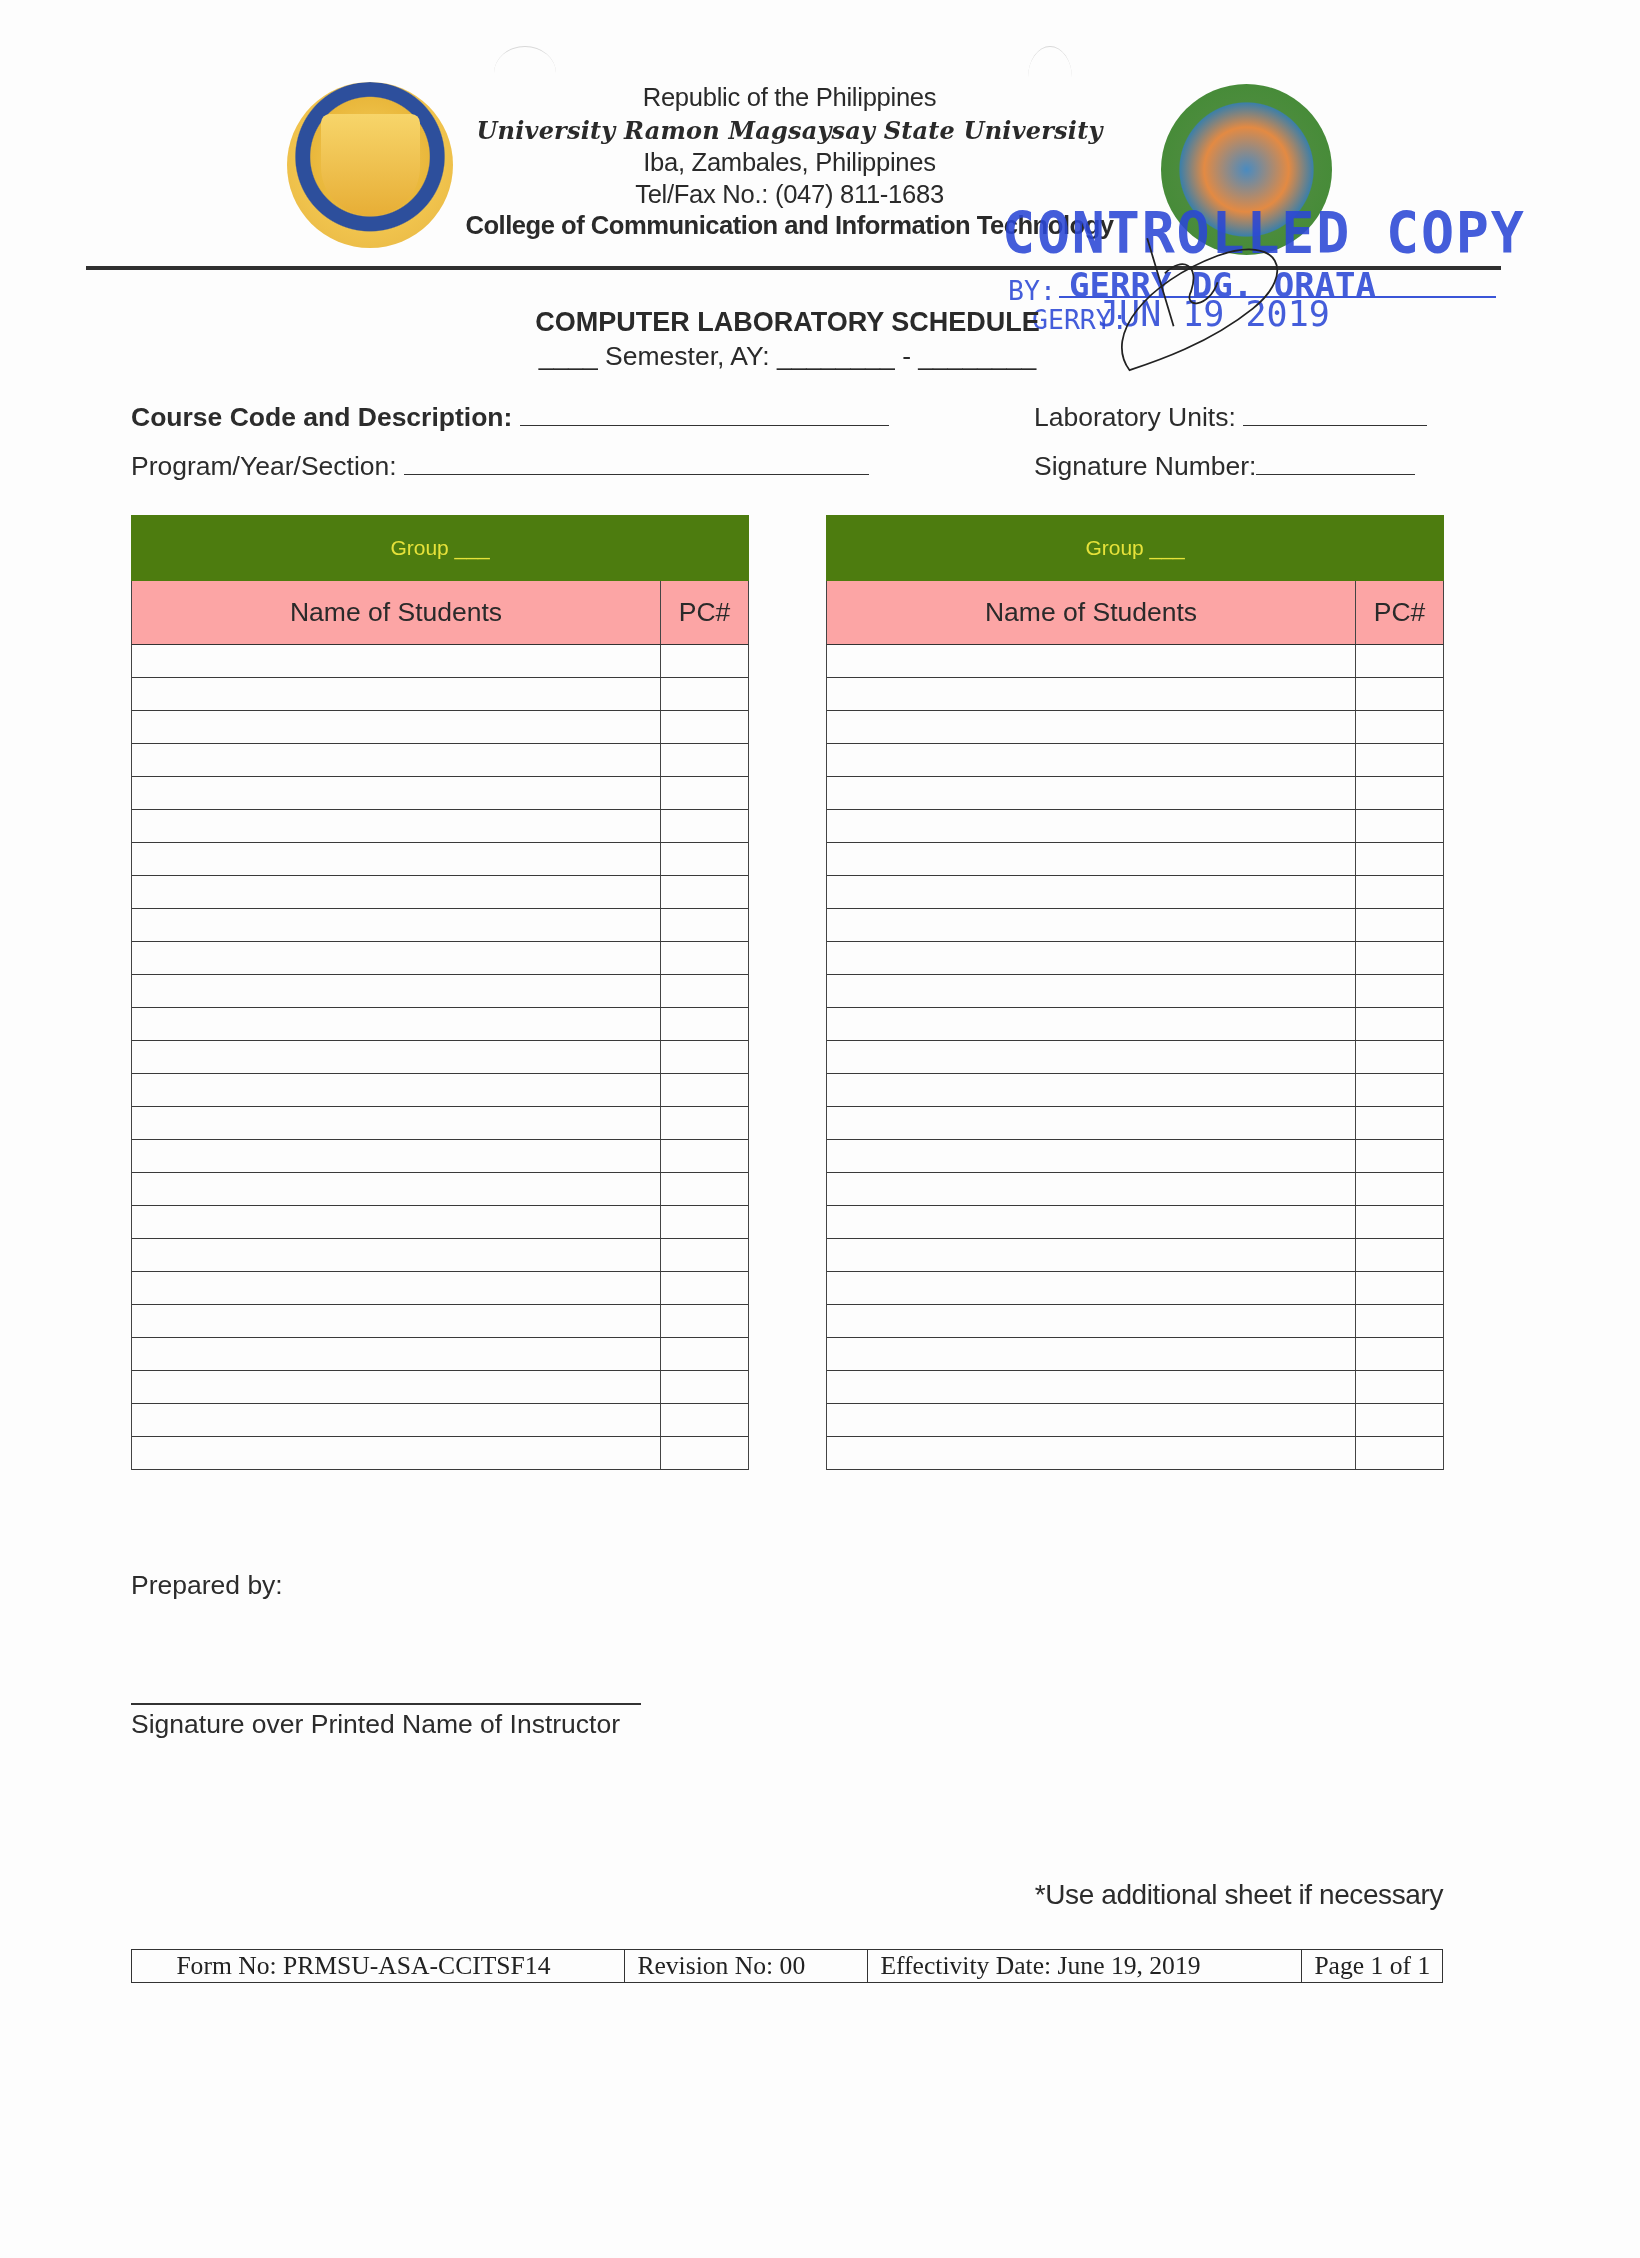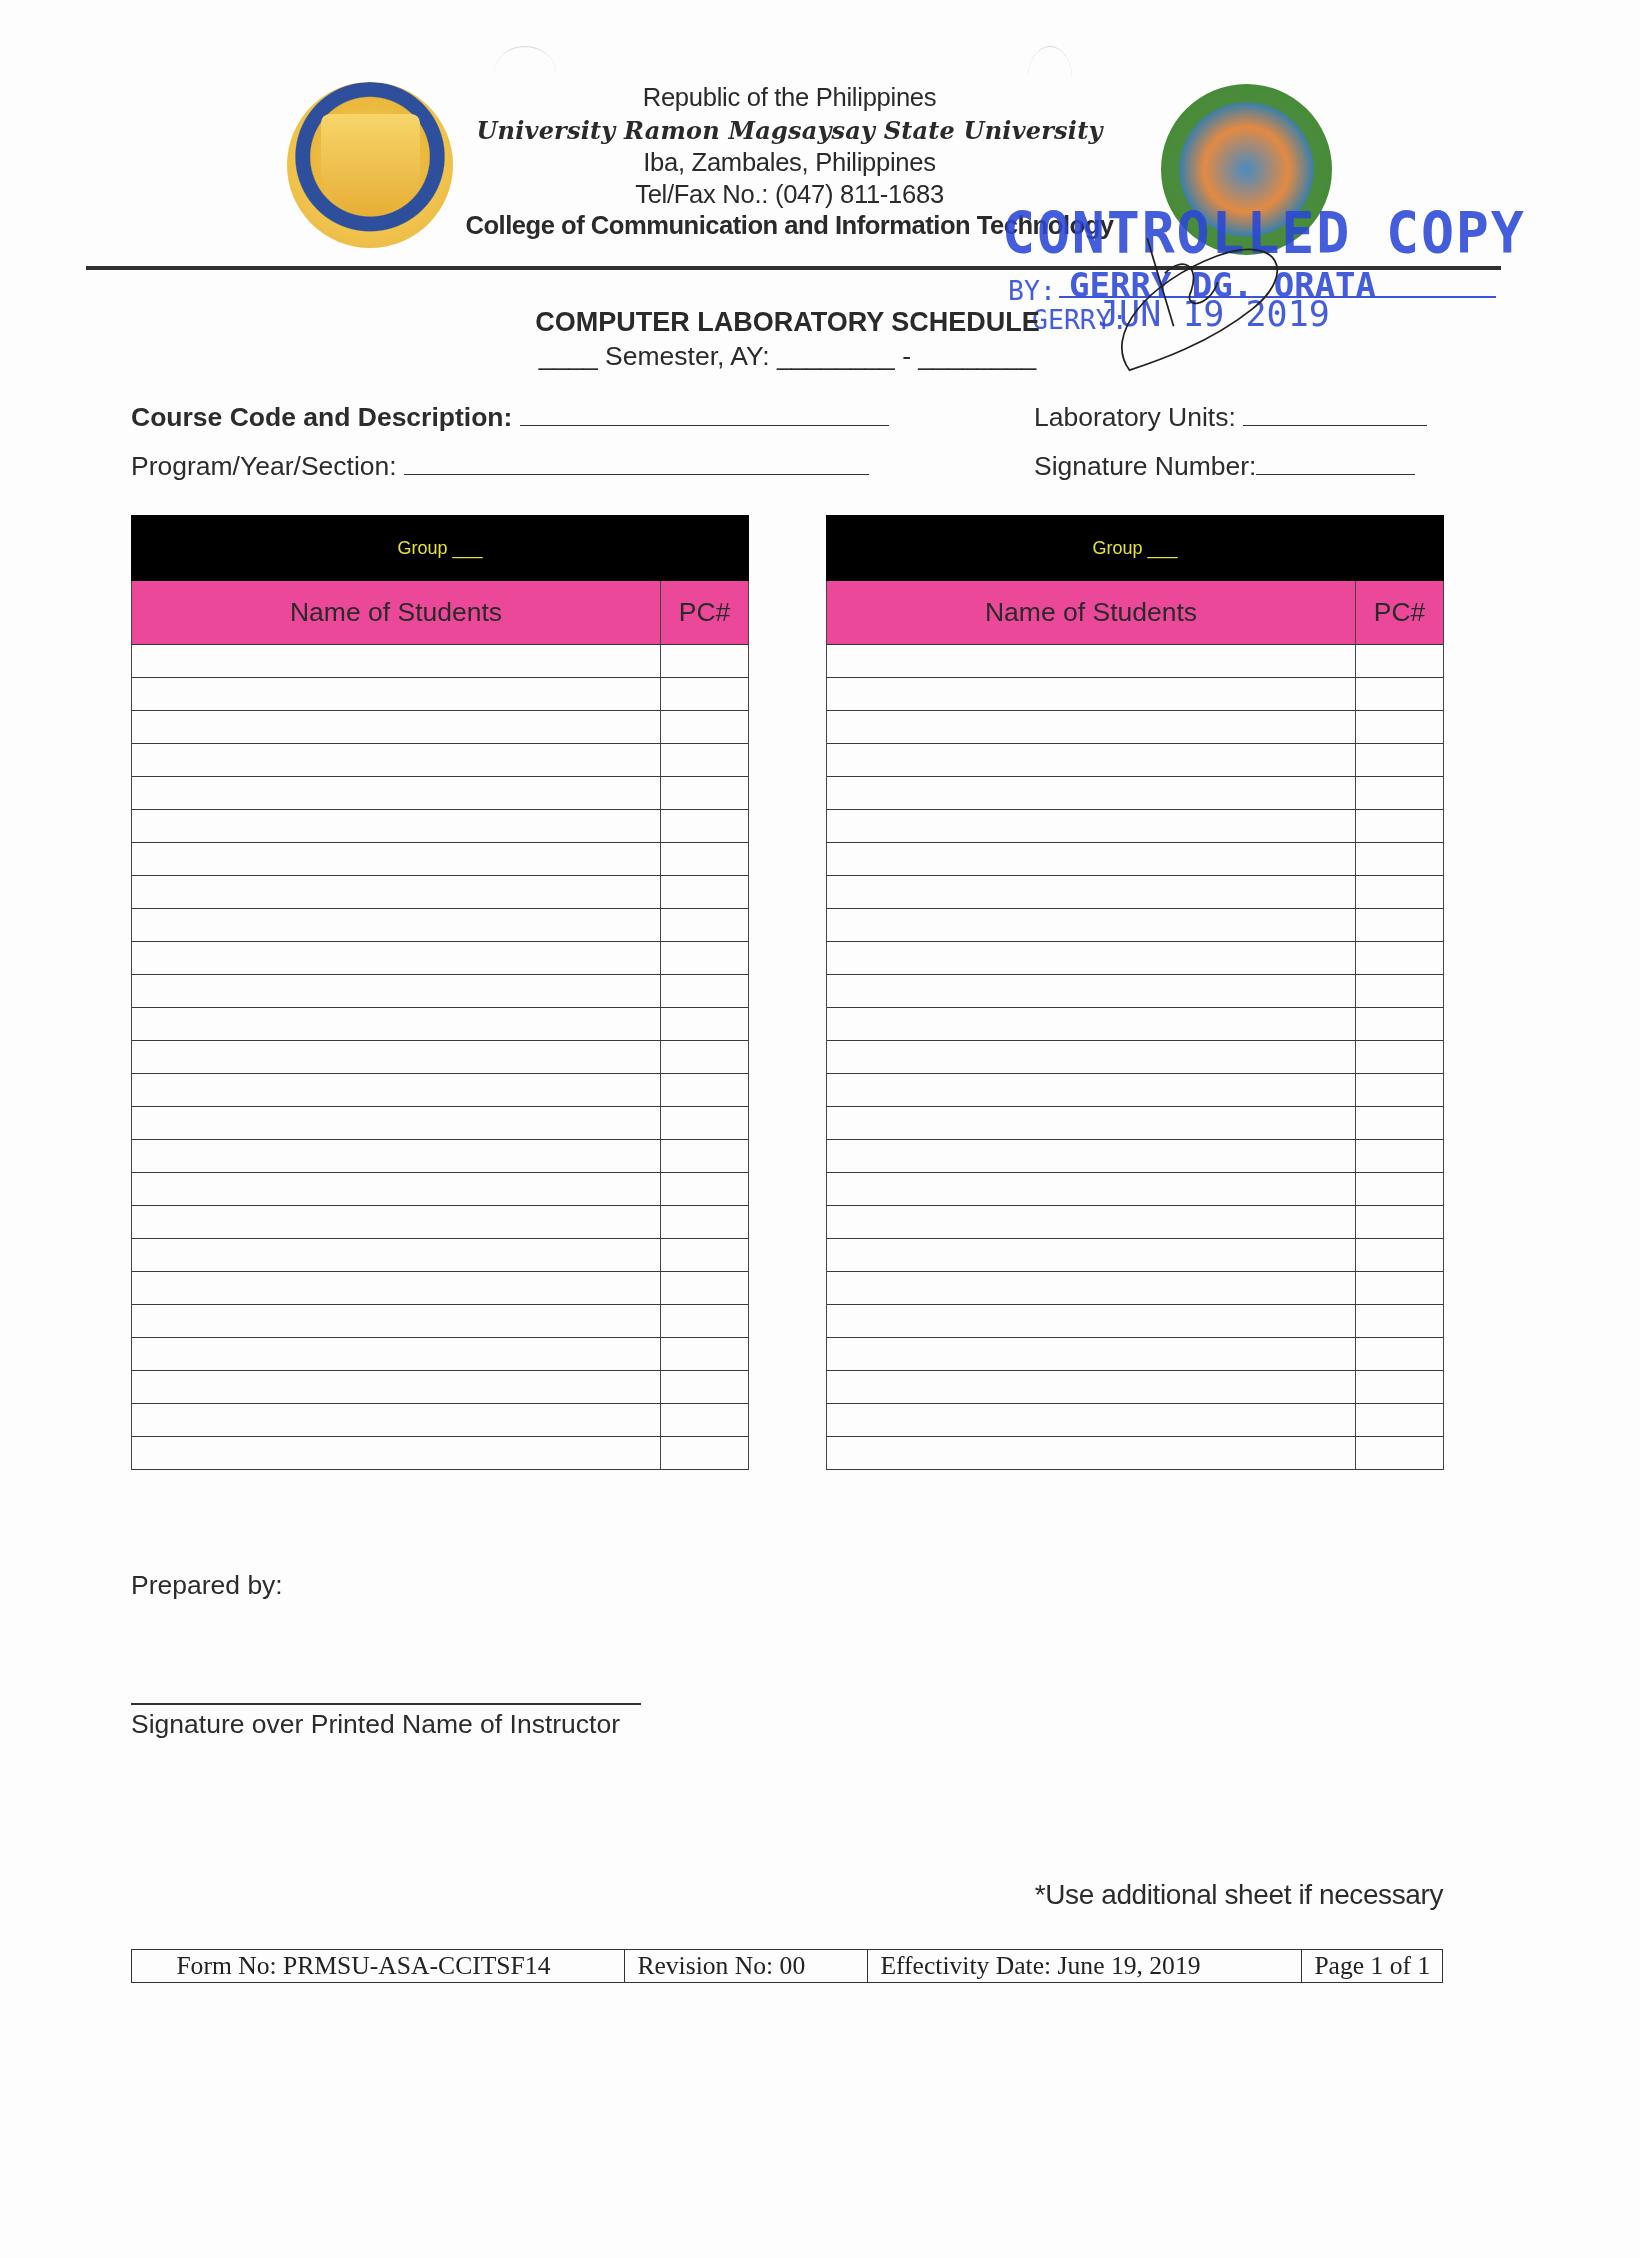--- a/index.html
+++ b/index.html
@@ -13,22 +13,22 @@
   .hole { position: absolute; width: 62px; height: 53px; border-top: 1.8px solid #d8d8d8; border-radius: 50% 50% 0 0; }
   .hdr-line { position: absolute; left: 441px; width: 697px; text-align: center; font-size: 25.6px; white-space: nowrap; letter-spacing: -0.3px; }
   .fraktur { font-family: "DejaVu Serif", serif; font-weight: bold; font-size: 24px; letter-spacing: 0.2px; font-style: italic; }
   .college { font-weight: bold; font-size: 25.6px; letter-spacing: -0.5px; }
   .rule { position: absolute; left: 86px; top: 266px; width: 1415px; height: 3.5px; background: #303030; }
   .title { position: absolute; left: 423px; width: 729px; text-align: center; font-weight: bold; font-size: 27px; top: 307px; }
   .semester { position: absolute; left: 423px; width: 729px; text-align: center; font-size: 26.5px; top: 341px; }
   .field { position: absolute; font-size: 26.5px; white-space: nowrap; color: #2c2c2c; }
   .blank { display: inline-block; border-bottom: 1.8px solid #333; vertical-align: baseline; height: 19.4px; }
   .tbl { position: absolute; top: 515px; width: 618px; }
-  .tbl-head { height: 66px; background: #000000; color: #e6e23a; font-size: 18px; display: flex; align-items: center; justify-content: center; }
-  .tbl-sub { height: 64px; display: flex; background: #ec4899; border-left: 1.8px solid #444; border-right: 1.8px solid #444; border-bottom: 1.8px solid #333; box-sizing: border-box; font-size: 26.5px; color: #2a2a2a; }
+  .tbl-head { height: 66px; background: #4d7c0f; color: #e6e23a; font-size: 21px; display: flex; align-items: center; justify-content: center; }
+  .tbl-sub { height: 64px; display: flex; background: #fca5a5; border-left: 1.8px solid #444; border-right: 1.8px solid #444; border-bottom: 1.8px solid #333; box-sizing: border-box; font-size: 26.5px; color: #2a2a2a; }
   .tbl-sub .c-name { flex: 1; display: flex; align-items: center; justify-content: center; border-right: 1.8px solid #444; }
   .tbl-sub .c-pc { width: 87px; display: flex; align-items: center; justify-content: center; }
   .tbl-body { border-left: 1.8px solid #444; border-right: 1.8px solid #444; }
   .row { height: 33px; display: flex; border-bottom: 1.8px solid #3a3a3a; box-sizing: border-box; }
   .row .c-name { flex: 1; border-right: 1.8px solid #444; }
   .row .c-pc { width: 87px; }
   .footer-tbl { position: absolute; left: 131px; top: 1949px; width: 1312px; height: 34px; border: 1.8px solid #333; box-sizing: border-box; display: flex; font-family: "Liberation Serif", serif; font-size: 25.6px; color: #222; padding-left: 32px; }
   .footer-tbl > div { display: flex; align-items: center; padding-left: 12.4px; border-right: 1.8px solid #333; box-sizing: border-box; white-space: nowrap; }
   .footer-tbl > div:last-child { border-right: none; }
   .stamp { position: absolute; color: #2b47d6; font-family: "DejaVu Sans Mono", monospace; font-weight: bold; opacity: 0.88; }

